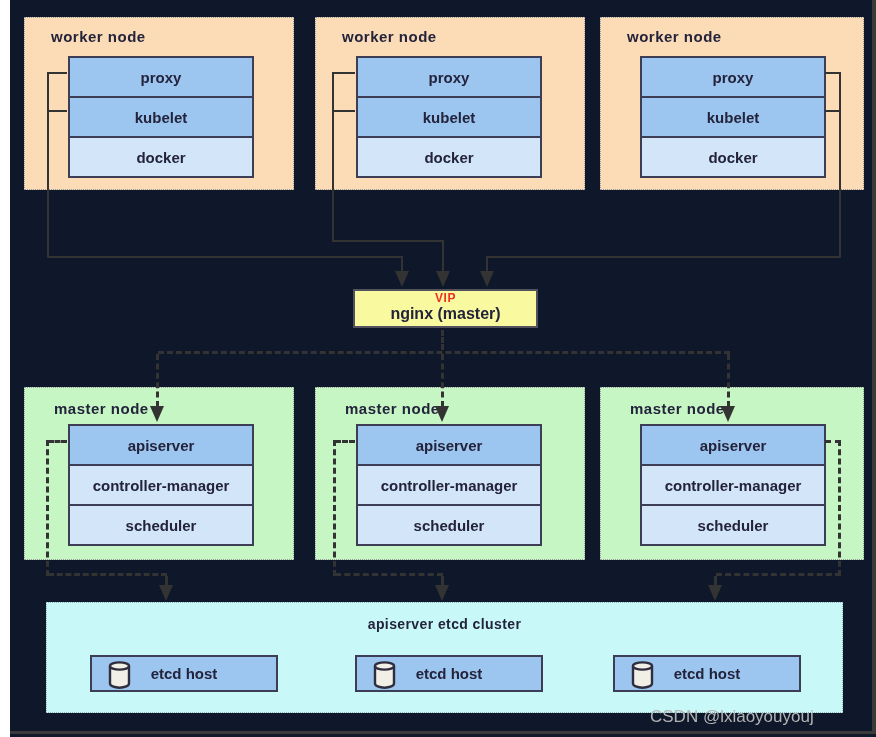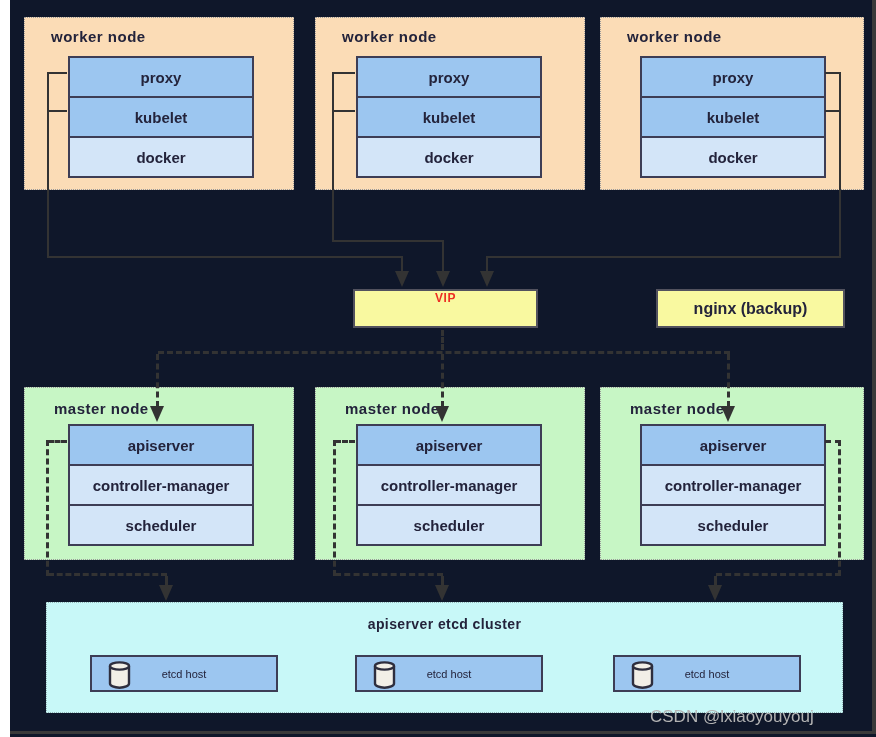--- a/index.html
+++ b/index.html
@@ -37,21 +37,21 @@
   .kdash{width:13px;height:3px;background:#333;}
   
   .etcd-cluster{
     position:absolute;box-sizing:border-box;background:#c8f8f8;border:1px dotted #94b4b4;
   }
   .etcd-title{position:absolute;top:13px;left:0;width:100%;text-align:center;font-size:14px;font-weight:bold;letter-spacing:.4px;}
   .etcd-host{
     position:absolute;box-sizing:border-box;width:188px;height:37px;background:#9cc6f0;border:2px solid #3d3d55;
   }
   .etcd-host .db{position:absolute;left:15px;top:4px;}
-  .etcd-host .hlabel{position:absolute;left:0;top:0;width:100%;height:100%;display:flex;align-items:center;justify-content:center;font-size:11px;font-weight:normal;}
+  .etcd-host .hlabel{position:absolute;left:0;top:0;width:100%;height:100%;display:flex;align-items:center;justify-content:center;font-size:15px;font-weight:bold;}
   
   .ln{position:absolute;background:#333;}
   .dash-h{position:absolute;height:0;border-top:3px dashed #333;}
   .dash-v{position:absolute;width:0;border-left:3px dashed #333;}
   .arrow-down{
     position:absolute;width:0;height:0;
     border-left:7px solid transparent;border-right:7px solid transparent;border-top:16px solid #333;
   }
   .frame{position:absolute;background:#3a3a3a;}
   .watermark{position:absolute;left:640px;top:707px;width:230px;text-align:left;font-size:17px;color:#b3b3b3;}
@@ -83,26 +83,24 @@
     <div class="node-title">worker node</div>
     <div class="stack" style="left:39px;top:38px">
       <div class="row b1">proxy</div>
       <div class="row b1">kubelet</div>
       <div class="row b2">docker</div>
     </div>
   </div>
 
   <div class="lb" style="left:343px;top:289px;width:185px;height:39px">
     <div class="vip">VIP</div>
-  </div>
-
-
-  <div class="lb" style="left:646px;top:289px;width:189px;height:39px">
-    <div class="lb-label-center">nginx (backup)</div>
-  </div>
+    <div class="lb-label">nginx (master)</div>
+  </div>
+
+
 
   <div class="node master" style="left:14px;top:387px;width:270px;height:173px">
     <div class="node-title" style="left:29px;top:12px">master node</div>
     <div class="stack" style="left:43px;top:36px">
       <div class="row b1">apiserver</div>
       <div class="row b2">controller-manager</div>
       <div class="row b2">scheduler</div>
     </div>
   </div>
 

